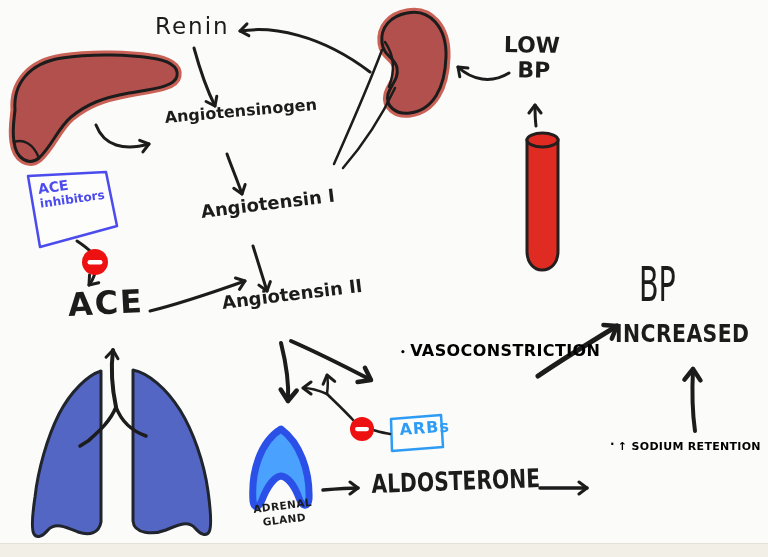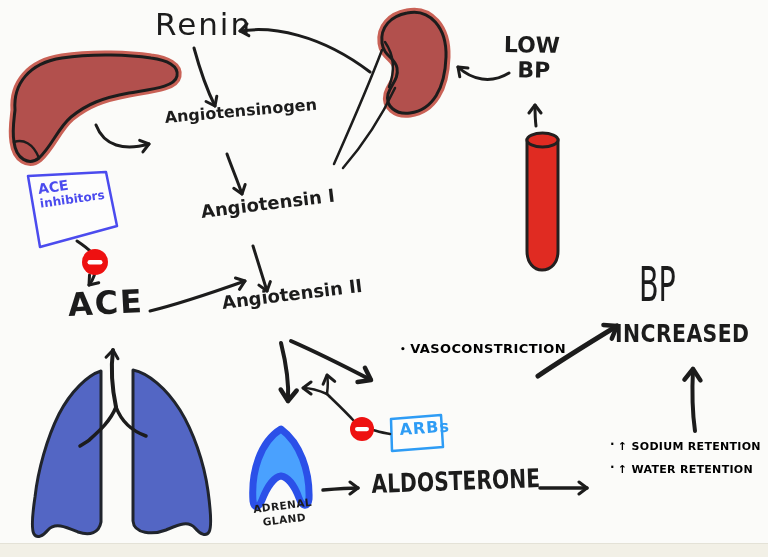--- a/index.html
+++ b/index.html
@@ -23,33 +23,33 @@
   .organ-body{fill:var(--organ-red,#b2504d);stroke:var(--ink,#1c1c1c);stroke-width:3;stroke-linejoin:round;}
   .vessel{fill:var(--vessel-red,#e02b22);stroke:#241f1f;stroke-width:3;}
   .lung{fill:var(--lung-blue,#5366c4);stroke:#20242c;stroke-width:3;stroke-linejoin:round;}
   .adrenal{fill:var(--adrenal-fill,#4aa1fe);stroke:var(--adrenal-outline,#2b50e8);stroke-width:7;stroke-linejoin:round;}
   .stop-circle{fill:var(--stop-red,#ee1111);}
   .stop-bar{fill:#ffffff;}
   .drugbox-acei{fill:#fdfdfc;stroke:var(--inhibitor-blue,#4b4bee);stroke-width:2.5;stroke-linejoin:round;}
   .drugbox-arb{fill:#fdfdfc;stroke:var(--arb-blue,#2e9cf5);stroke-width:2.5;stroke-linejoin:round;}
   
   .lbl{position:absolute;color:var(--ink,#1c1c1c);white-space:nowrap;line-height:1.05;transform-origin:left top;}
-  .lbl-renin{left:155px;top:8px;font-size:31px;letter-spacing:2px;}
+  .lbl-renin{left:155px;top:14px;font-size:23px;letter-spacing:2px;}
   .lbl-agtgen{left:164px;top:110px;font-size:16px;font-weight:bold;transform:rotate(-5deg);}
   .lbl-ang1{left:200px;top:203px;font-size:18px;font-weight:bold;transform:rotate(-7deg);}
   .lbl-ang2{left:221px;top:294px;font-size:18px;font-weight:bold;transform:rotate(-7deg);}
   .lbl-lowbp{left:504px;top:33px;font-size:22px;font-weight:bold;transform:rotate(1deg);}
   .lbl-lowbp .l2{display:block;margin-left:14px;margin-top:2px;}
   .lbl-ace{left:67px;top:289px;font-size:32px;font-weight:bold;letter-spacing:2px;transform:rotate(-3deg);}
   .lbl-acei{left:37px;top:182px;color:var(--inhibitor-blue,#4b4bee);transform:rotate(-8deg);}
   .lbl-acei .l1{display:block;font-size:14px;font-weight:bold;}
   .lbl-acei .l2{display:block;font-size:12px;font-weight:bold;margin-top:1px;}
   .lbl-arbs{left:399px;top:422px;font-size:16px;font-weight:bold;color:var(--arb-blue,#2e9cf5);transform:rotate(-4deg);letter-spacing:1px;}
   .effects-list{position:absolute;left:400px;top:341px;}
-  .effects-list .item{font-size:13px;font-weight:bold;letter-spacing:0.4px;height:22.5px;}
+  .effects-list .item{font-size:16px;font-weight:bold;letter-spacing:0.4px;height:22.5px;}
   .effects-list .item::before{content:"•";font-size:9px;margin-right:4px;vertical-align:1px;}
   .lbl-aldo{left:371px;top:471px;font-size:26px;font-weight:bold;transform:rotate(-2deg) scaleX(0.78);}
   .lbl-adrenal{left:244px;top:503px;width:76px;text-align:center;font-size:10.5px;font-weight:bold;letter-spacing:0.5px;transform:rotate(-7deg);white-space:normal;line-height:1.35;}
   .lbl-bp1{left:639px;top:260px;font-size:44px;transform:scale(0.65,1.08);}
   .lbl-bp2{left:615px;top:322px;font-size:24px;font-weight:bold;letter-spacing:0.5px;transform:scaleX(0.85);}
   .retention-list{position:absolute;left:610px;top:437px;}
   .retention-list .item{font-size:11px;font-weight:bold;letter-spacing:0.3px;height:23px;}
   .retention-list .item::before{content:"·";font-size:12px;margin-right:3px;vertical-align:2px;}
 </style>
 </head>
@@ -159,17 +159,16 @@
   <div class="lbl lbl-adrenal">
     <span>ADRENAL</span><br>
     <span>GLAND</span>
   </div>
 
   <div class="lbl lbl-bp1">BP</div>
   <div class="lbl lbl-bp2">INCREASED</div>
 
   <div class="retention-list">
     <div class="item">↑ SODIUM RETENTION</div>
-    <div class="item">↑ WATER RETENTION</div>
   </div>
 
   <div class="bottom-strip"></div>
 </div>
 
 </body></html>

